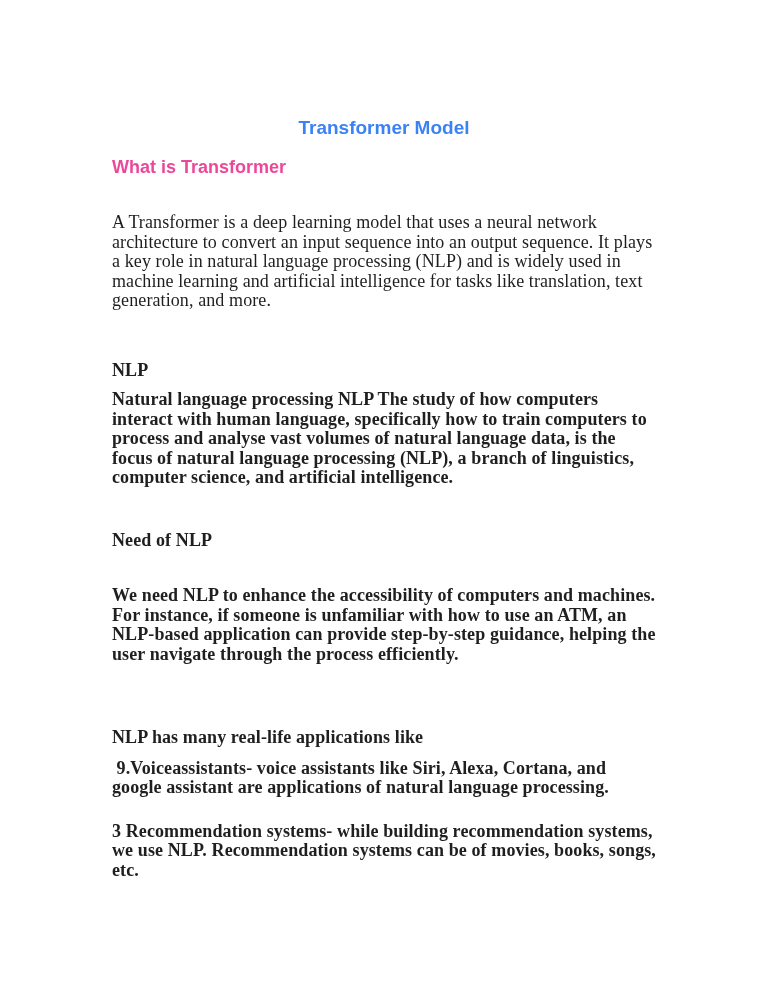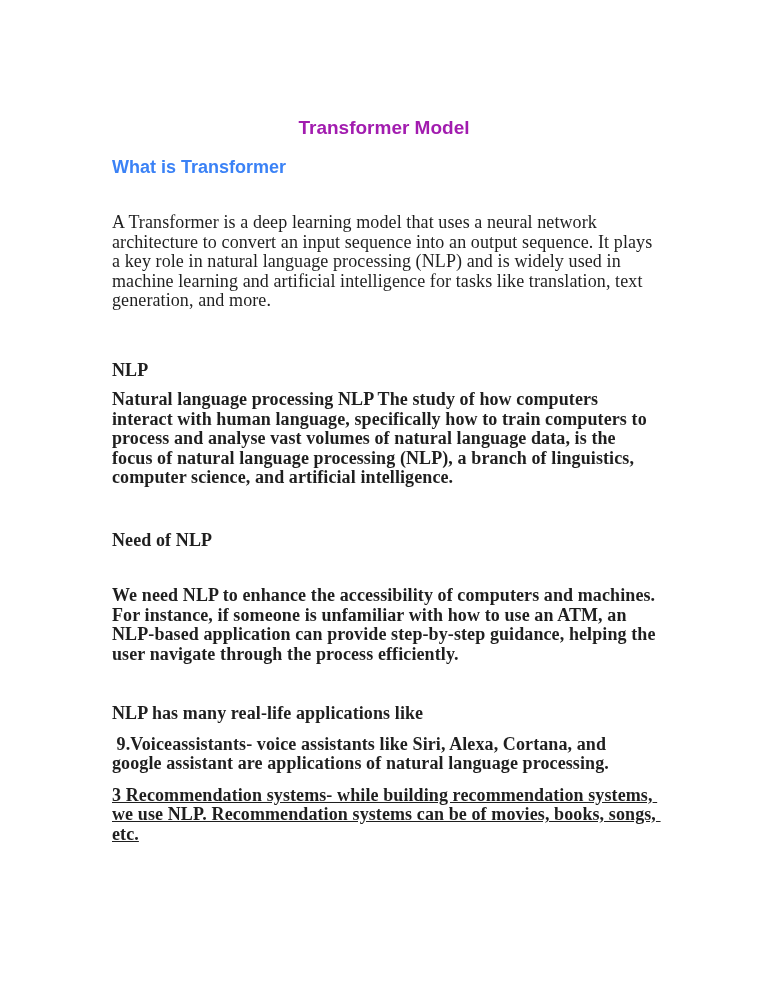--- a/index.html
+++ b/index.html
@@ -39,34 +39,34 @@
     margin: 0;
     letter-spacing: 0.1px;
     white-space: pre-wrap;
   }
   .bold { font-weight: bold; }
   .para-intro { margin-top: 35px; }
   .h-nlp      { margin-top: 50px; }
   .para-nlp   { margin-top: 10px; font-family: Liberation Serif, serif; }
   .h-need     { margin-top: 43px; }
   .para-need  { margin-top: 36px; }
-  .apps-intro { margin-top: 40px; }
+  .apps-intro { margin-top: 64px; }
   .app-1 { margin-top: 11px; }
   .app-2 { margin-top: 9px; }
-  .app-3 { margin-top: 12px; text-decoration: underline; }
+  .app-3 { margin-top: 24px; }
   .app-4 { margin-top: 9px; }
 </style>
 </head>
 <body>
 
 <div class="page">
 
-  <h1 class="doc-title" style="color: #a21caf; text-align: center;">Transformer Model</h1>
+  <h1 class="doc-title" style="color: #3b82f6; text-align: center;">Transformer Model</h1>
 
-  <h2 class="doc-subtitle" style="color: #3b82f6;">What is Transformer</h2>
+  <h2 class="doc-subtitle" style="color: #ec4899;">What is Transformer</h2>
 
   <p class="body-text para-intro">A Transformer is a deep learning model that uses a neural network architecture to convert an input sequence into an output sequence. It plays a key role in natural language processing (NLP) and is widely used in machine learning and artificial intelligence for tasks like translation, text generation, and more.</p>
 
   <p class="body-text bold h-nlp">NLP</p>
 
   <p class="body-text bold para-nlp">Natural language processing NLP The study of how computers interact with human language, specifically how to train computers to process and analyse vast volumes of natural language data, is the focus of natural language processing (NLP), a branch of linguistics, computer science, and artificial intelligence.</p>
 
   <p class="body-text bold h-need">Need of NLP</p>
 
   <p class="body-text bold para-need">We need NLP to enhance the accessibility of computers and machines. For instance, if someone is unfamiliar with how to use an ATM, an NLP-based application can provide step-by-step guidance, helping the user navigate through the process efficiently.</p>

